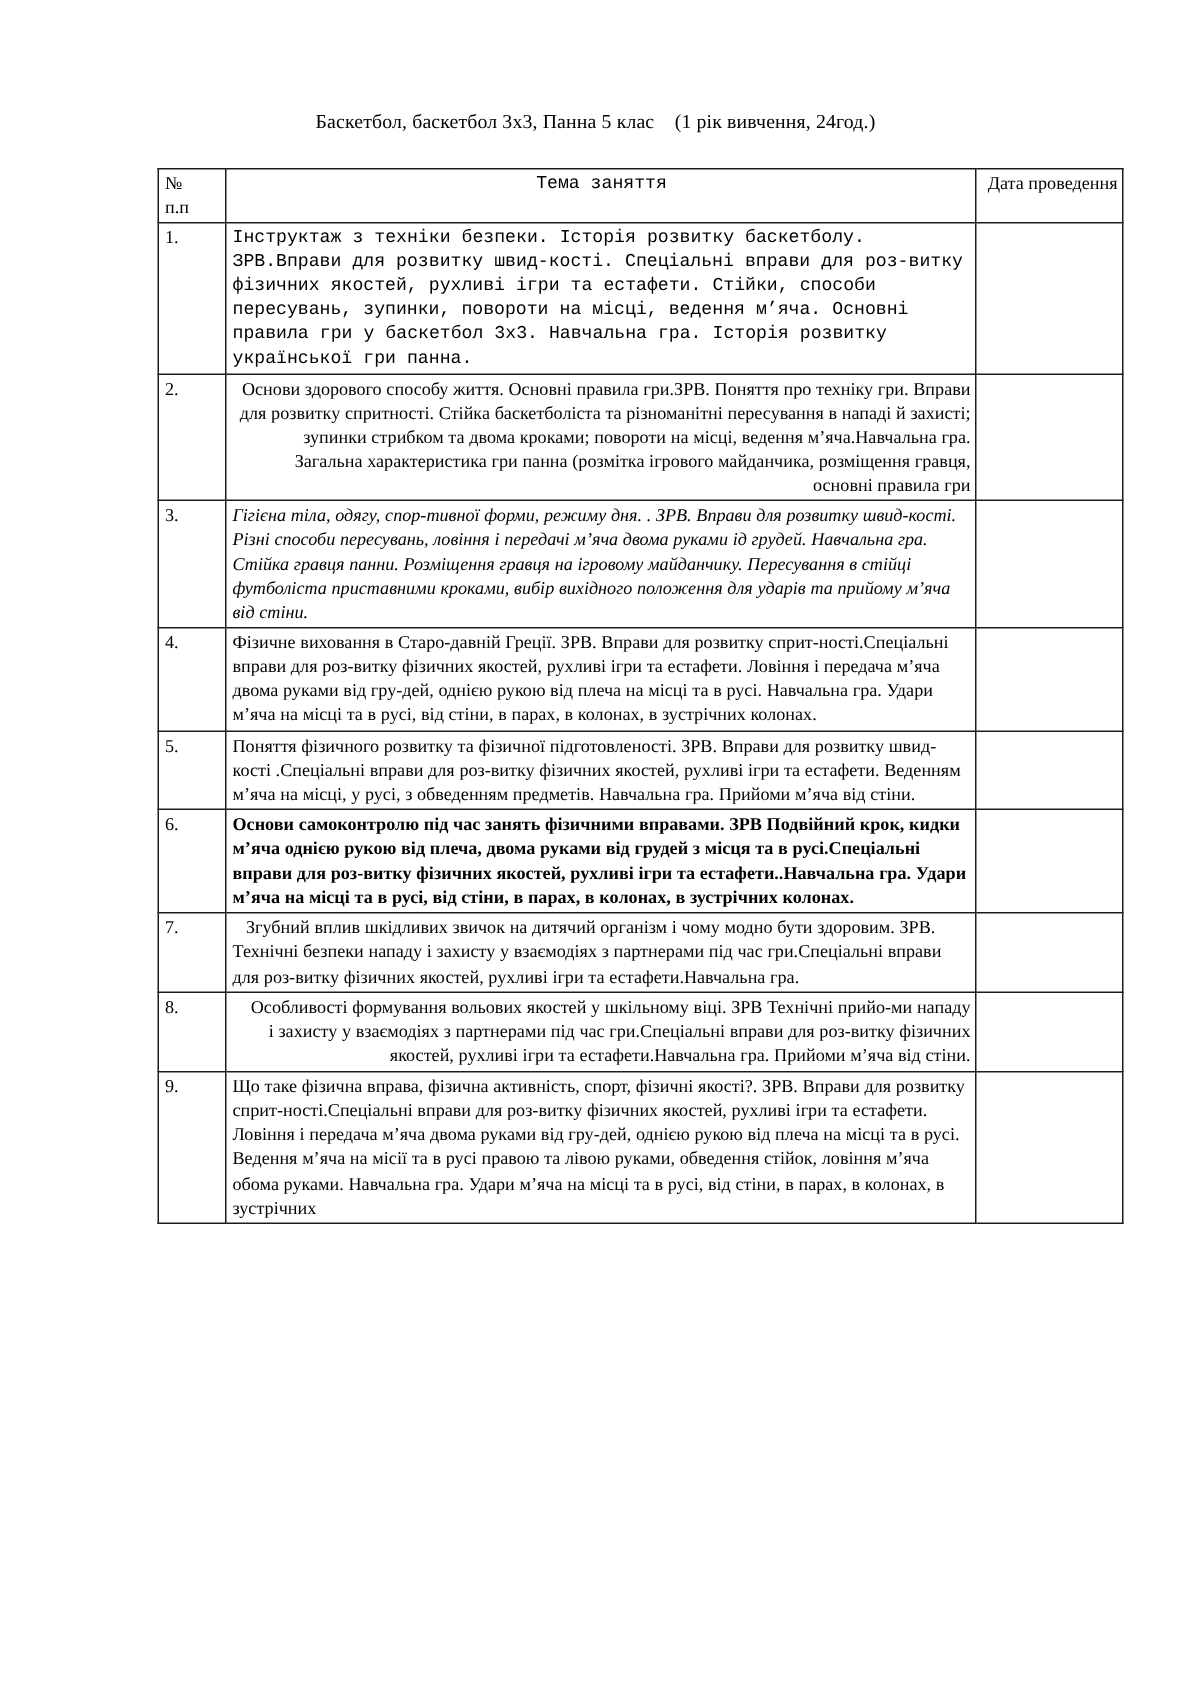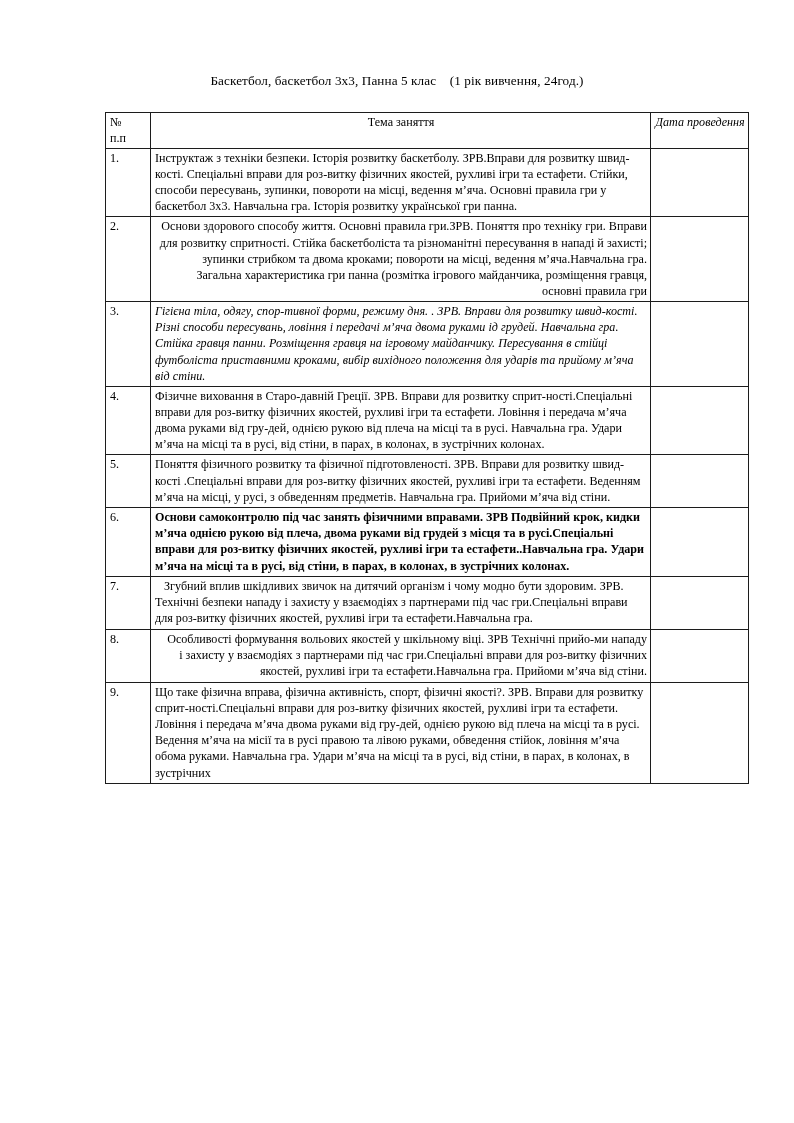--- a/index.html
+++ b/index.html
@@ -64,46 +64,46 @@
   col.col-date  { width: 98px; }
 
   
   .hdr-num {
     text-align: left;
     padding-left: 6px;
     white-space: pre-line;
   }
   .hdr-theme {
     text-align: center;
+    font-family: Liberation Mono, monospace;
   }
   .hdr-date {
-    text-align: center;
+    text-align: right;
     padding-left: 5px;
-    font-style: italic;
   }
 
   
   .cell-num {
     text-align: left;
     padding-left: 6px;
   }
   .cell-theme {
     text-align: left;
     hyphens: none;
     word-spacing: 0.1px;
   }
   .cell-theme.indented {
     text-indent: 9px;
   }
   .cell-date {
     text-align: left;
   }
 
   
-  tr[data-row="1"] .cell-theme { line-height: 16.1px; }
+  tr[data-row="1"] .cell-theme { line-height: 16.1px; font-family: Liberation Mono, monospace; }
   tr[data-row="2"] .cell-theme { line-height: 16.1px; text-align: right; }
   tr[data-row="3"] .cell-theme { line-height: 16.2px; font-style: italic; }
   tr[data-row="4"] .cell-theme { line-height: 16.1px; font-family: Liberation Serif, serif; }
   tr[data-row="5"] .cell-theme { line-height: 16.2px; }
   tr[data-row="6"] .cell-theme { line-height: 16.2px; font-weight: bold; }
   tr[data-row="7"] .cell-theme { line-height: 16.3px; }
   tr[data-row="8"] .cell-theme { line-height: 16.3px; text-align: right; }
   tr[data-row="9"] .cell-theme { line-height: 16.2px; }
 </style>
 </head>

